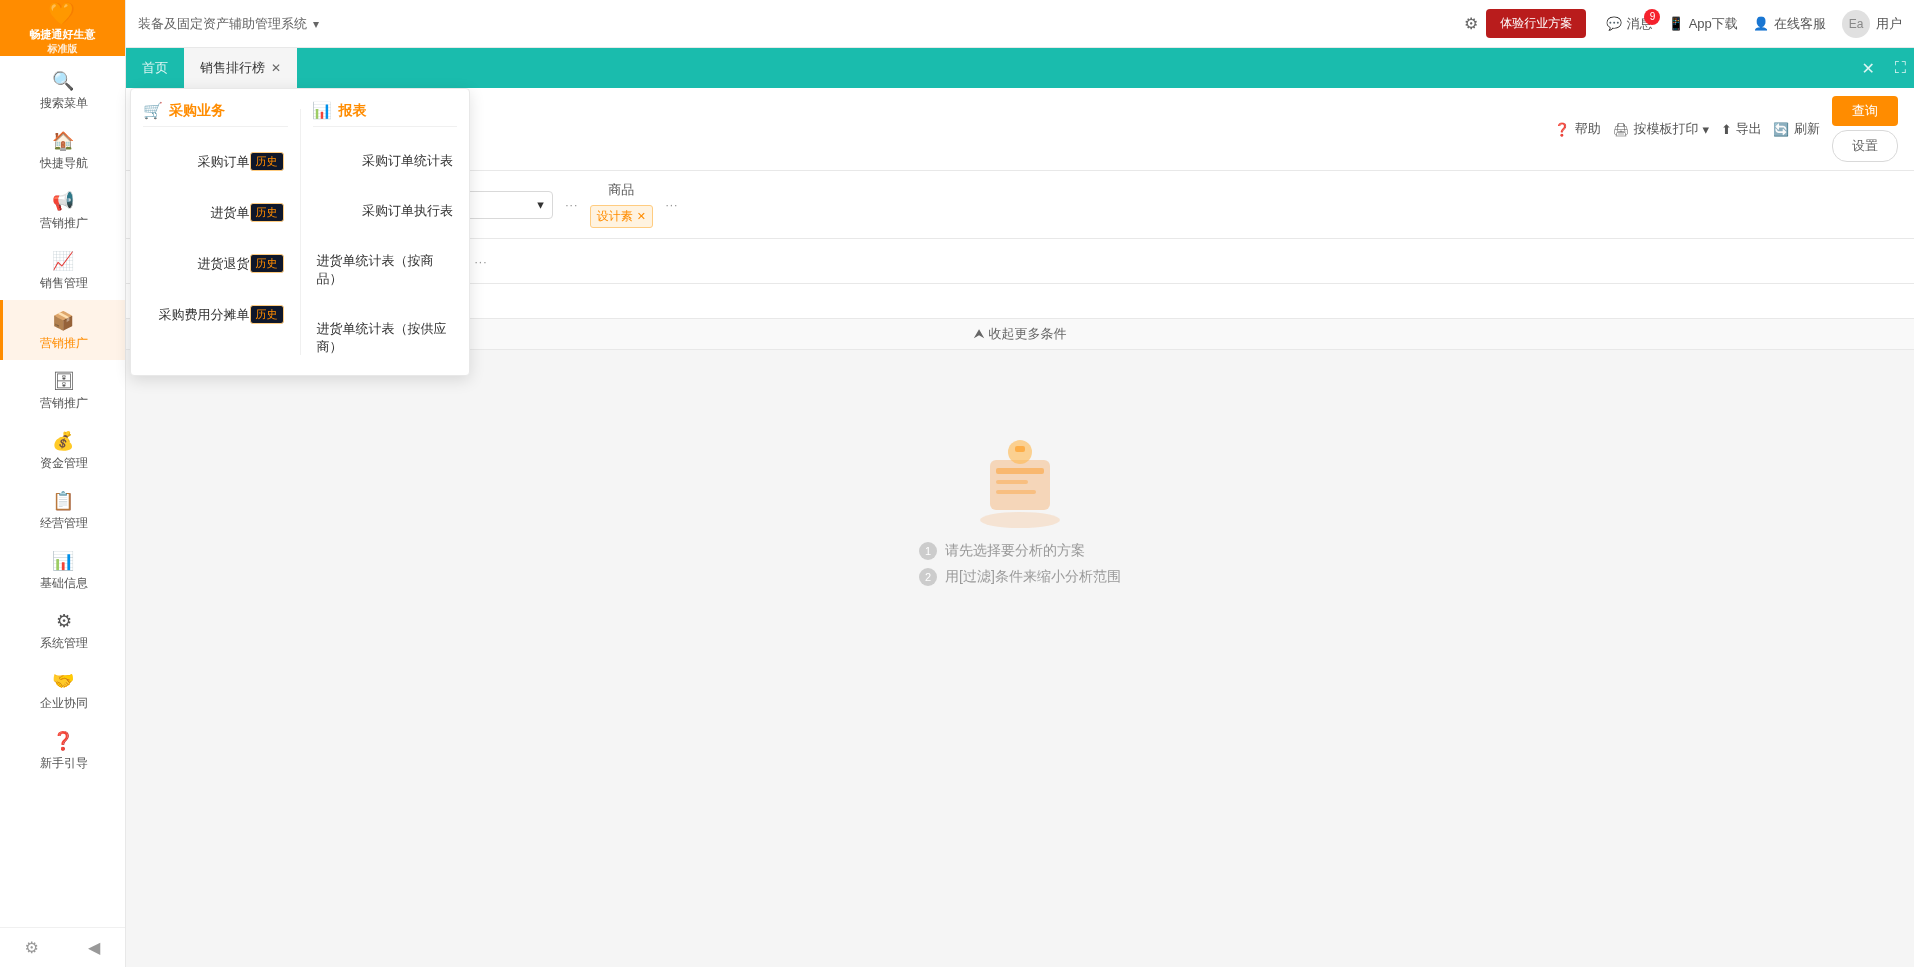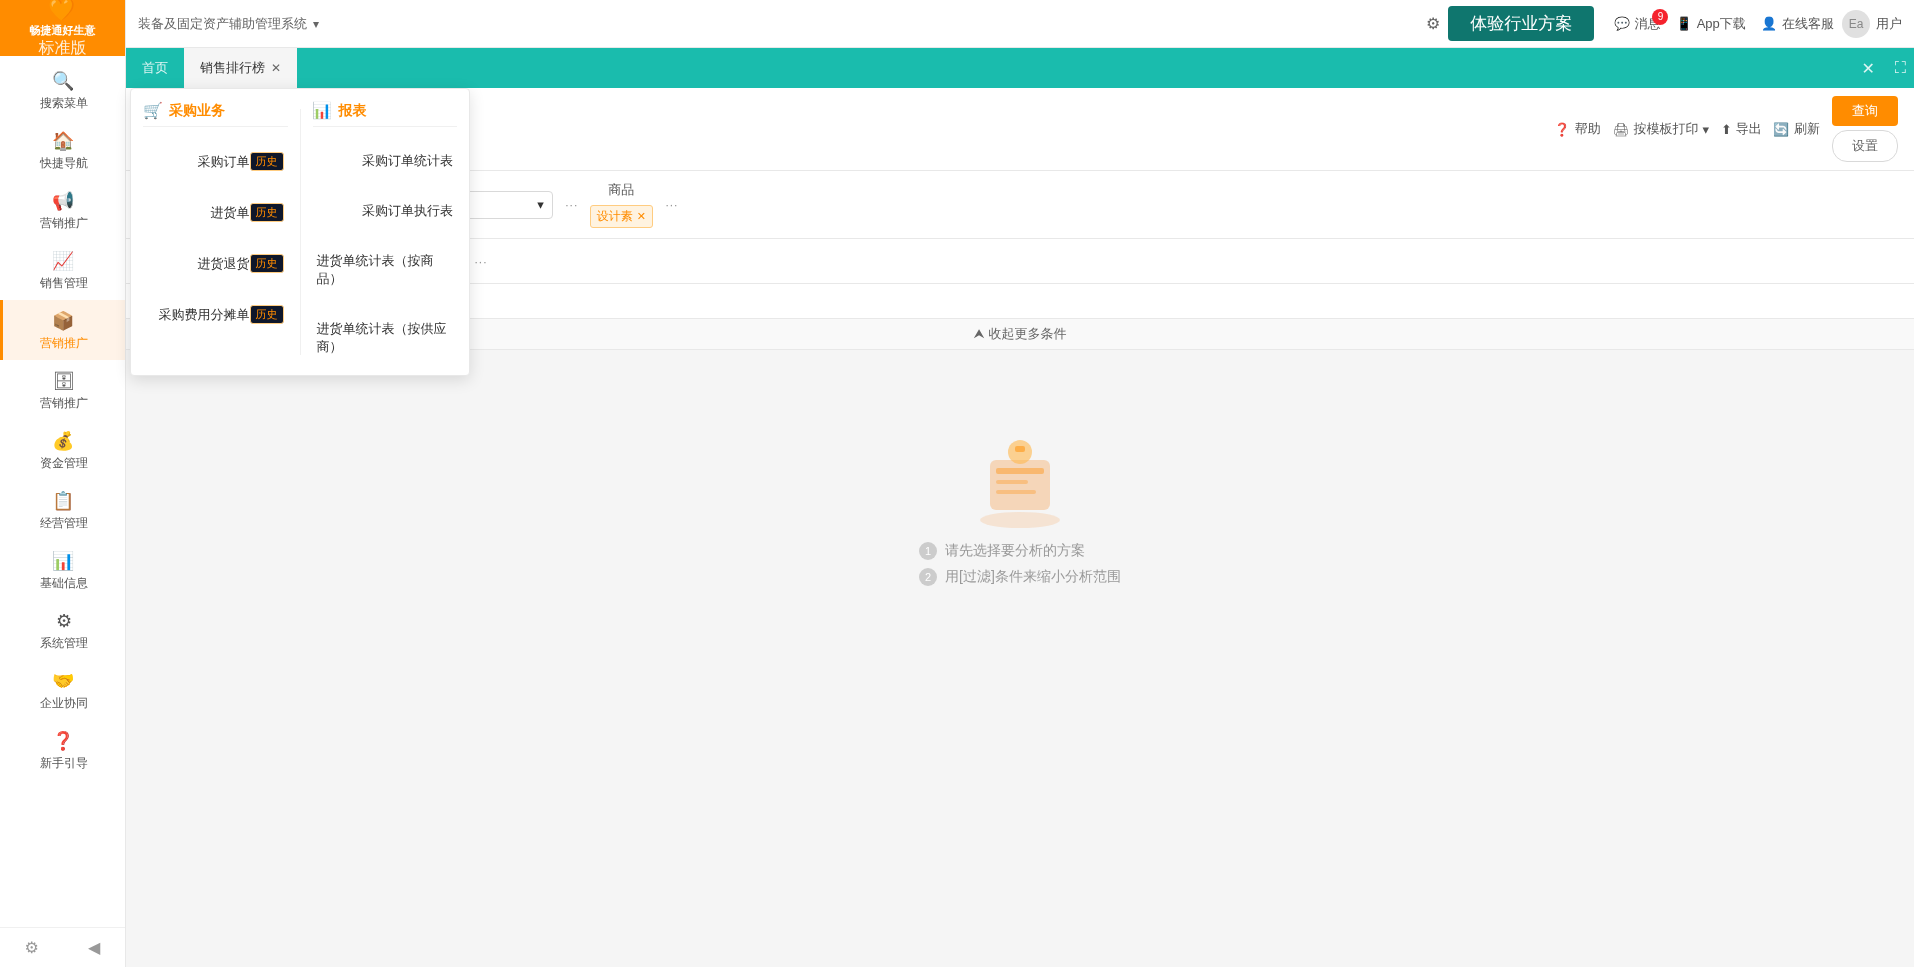--- a/index.html
+++ b/index.html
@@ -100,26 +100,26 @@
       gap: 6px;
     }
     .topbar-title span { color: #666; }
     .topbar-dropdown {
       cursor: pointer;
       color: #666;
       font-size: 12px;
     }
     .topbar-settings-icon { font-size: 16px; color: #666; cursor: pointer; }
     .topbar-btn-industry {
-      background: #0f766e;
+      background: #b91c1c;
       color: #fff;
       border: none;
       border-radius: 4px;
-      padding: 6px 22px;
-      font-size: 17px;
+      padding: 6px 14px;
+      font-size: 12px;
       cursor: pointer;
     }
     .topbar-actions {
       display: flex;
       align-items: center;
       gap: 16px;
       margin-left: 12px;
     }
     .topbar-action-item {
       display: flex;
@@ -154,20 +154,21 @@
     .user-avatar {
       width: 28px;
       height: 28px;
       border-radius: 50%;
       background: #e0e0e0;
       display: flex;
       align-items: center;
       justify-content: center;
       font-size: 12px;
       color: #888;
+      margin-left: 8px;
     }
 
     
     .tabs-bar {
       height: 40px;
       background: #1abcad;
       display: flex;
       align-items: center;
       padding: 0 0;
     }
@@ -406,21 +407,21 @@
       margin: 8px 0;
     }
   </style>
 </head>
 <body>
 
 <div class="sidebar">
   <div class="sidebar-logo">
     <div class="sidebar-logo-icon">🧡</div>
     <div style="font-size:11px;font-weight:bold;">畅捷通好生意</div>
-    <div style="font-size:16px;opacity:0.85;">标准版</div>
+    <div style="font-size:10px;opacity:0.85;font-weight:bold;">标准版</div>
   </div>
   <div class="sidebar-nav">
     <div class="sidebar-item">
       <div class="sidebar-item-icon">🔍</div>
       <div class="sidebar-item-label">搜索菜单</div>
     </div>
     <div class="sidebar-item">
       <div class="sidebar-item-icon">🏠</div>
       <div class="sidebar-item-label">快捷导航</div>
     </div>

